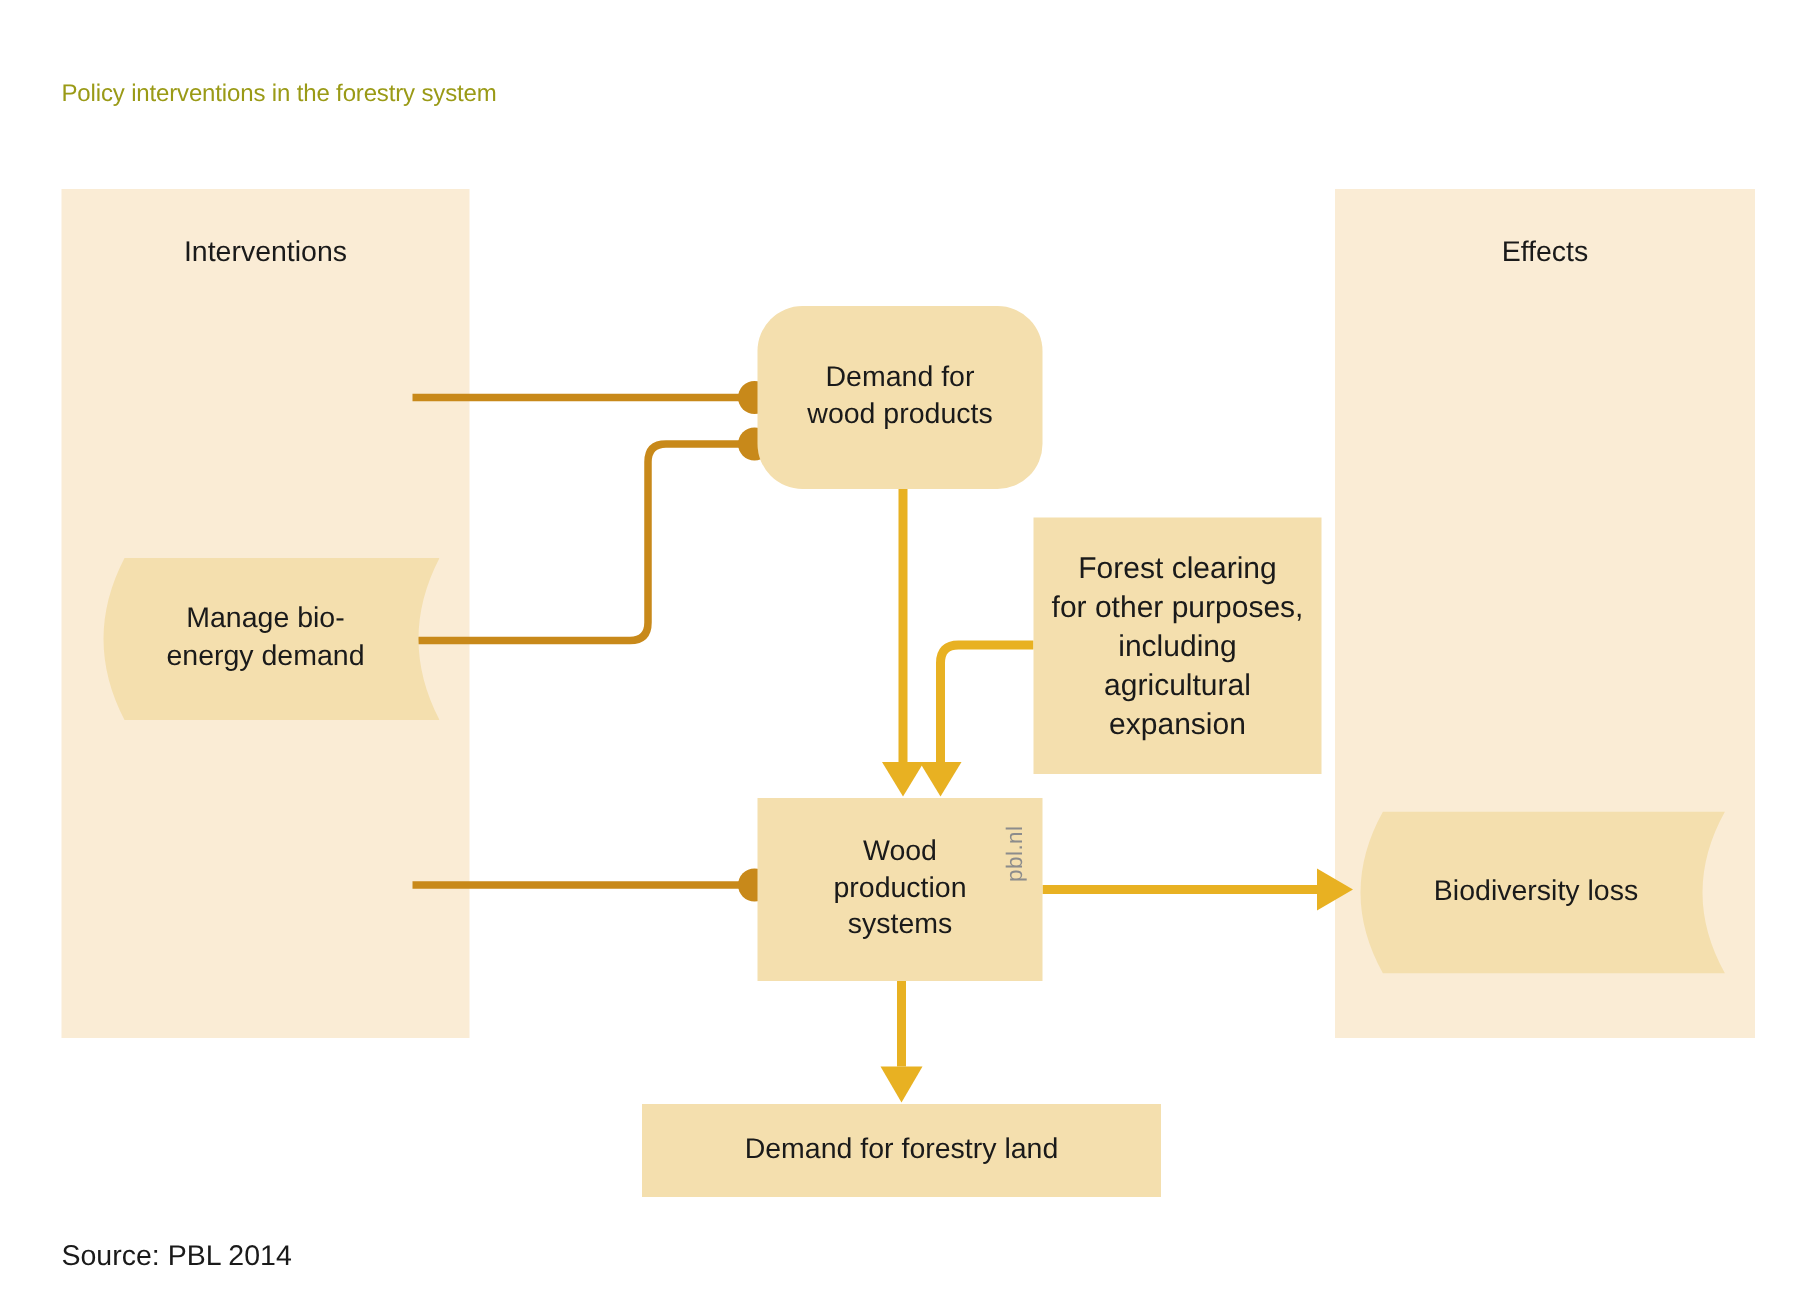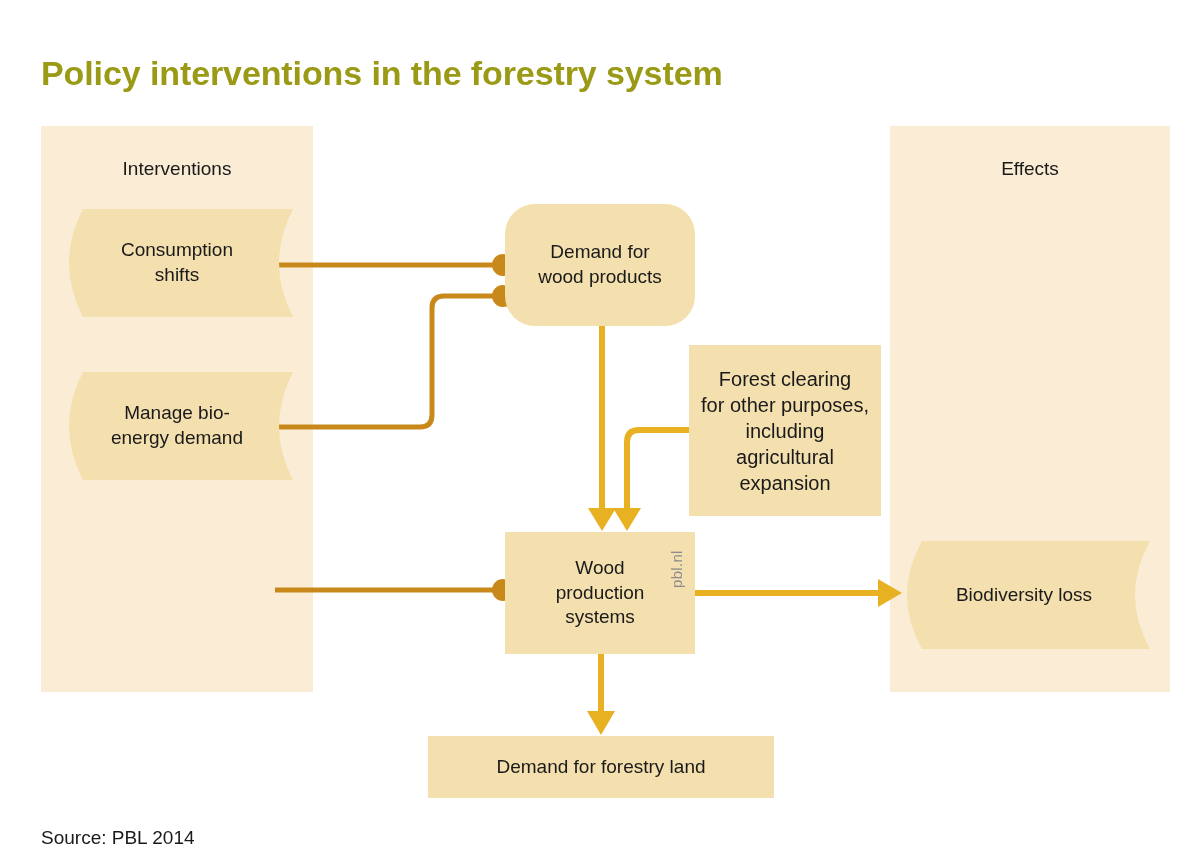--- a/index.html
+++ b/index.html
@@ -17,22 +17,22 @@
     height: 860px;
     background: #ffffff;
     overflow: hidden;
   }
 
   
   #title {
     position: absolute;
     left: 41px;
     top: 54px;
-    font-size: 34px;
-    font-weight: bold;
+    font-size: 16px;
+    font-weight: normal;
     color: #9a9a16;
     letter-spacing: -0.1px;
     white-space: nowrap;
   }
 
   
   #source {
     position: absolute;
     left: 41px;
     top: 827px;
@@ -156,26 +156,20 @@
     <path d="M 689 430 L 639 430 Q 627 430 627 442 L 627 508" fill="none" stroke="#e8b122" stroke-width="6" stroke-linecap="butt"></path>
     <polygon points="613,508 641,508 627,531" fill="#e8b122"></polygon>
 
     <path d="M 695 593 L 878 593" fill="none" stroke="#e8b122" stroke-width="6"></path>
     <polygon points="878,579 878,607 902,593" fill="#e8b122"></polygon>
 
     <path d="M 601 654 L 601 711" fill="none" stroke="#e8b122" stroke-width="6"></path>
     <polygon points="587,711 615,711 601,735" fill="#e8b122"></polygon>
   </svg>
 
-  <div class="banner" id="banner-consumption">
-    <svg viewBox="0 0 232 108" preserveAspectRatio="none">
-      <path d="M 22 0 L 232 0 Q 204 54 232 108 L 22 108 Q -6 54 22 0 Z" fill="#f4dfae"></path>
-    </svg>
-    <div class="banner-text">Consumption<br>shifts</div>
-  </div>
 
   <div class="banner" id="banner-bioenergy">
     <svg viewBox="0 0 232 108" preserveAspectRatio="none">
       <path d="M 22 0 L 232 0 Q 204 54 232 108 L 22 108 Q -6 54 22 0 Z" fill="#f4dfae"></path>
     </svg>
     <div class="banner-text">Manage bio-<br>energy demand</div>
   </div>
 
 
   <div class="banner" id="banner-biodiversity">

